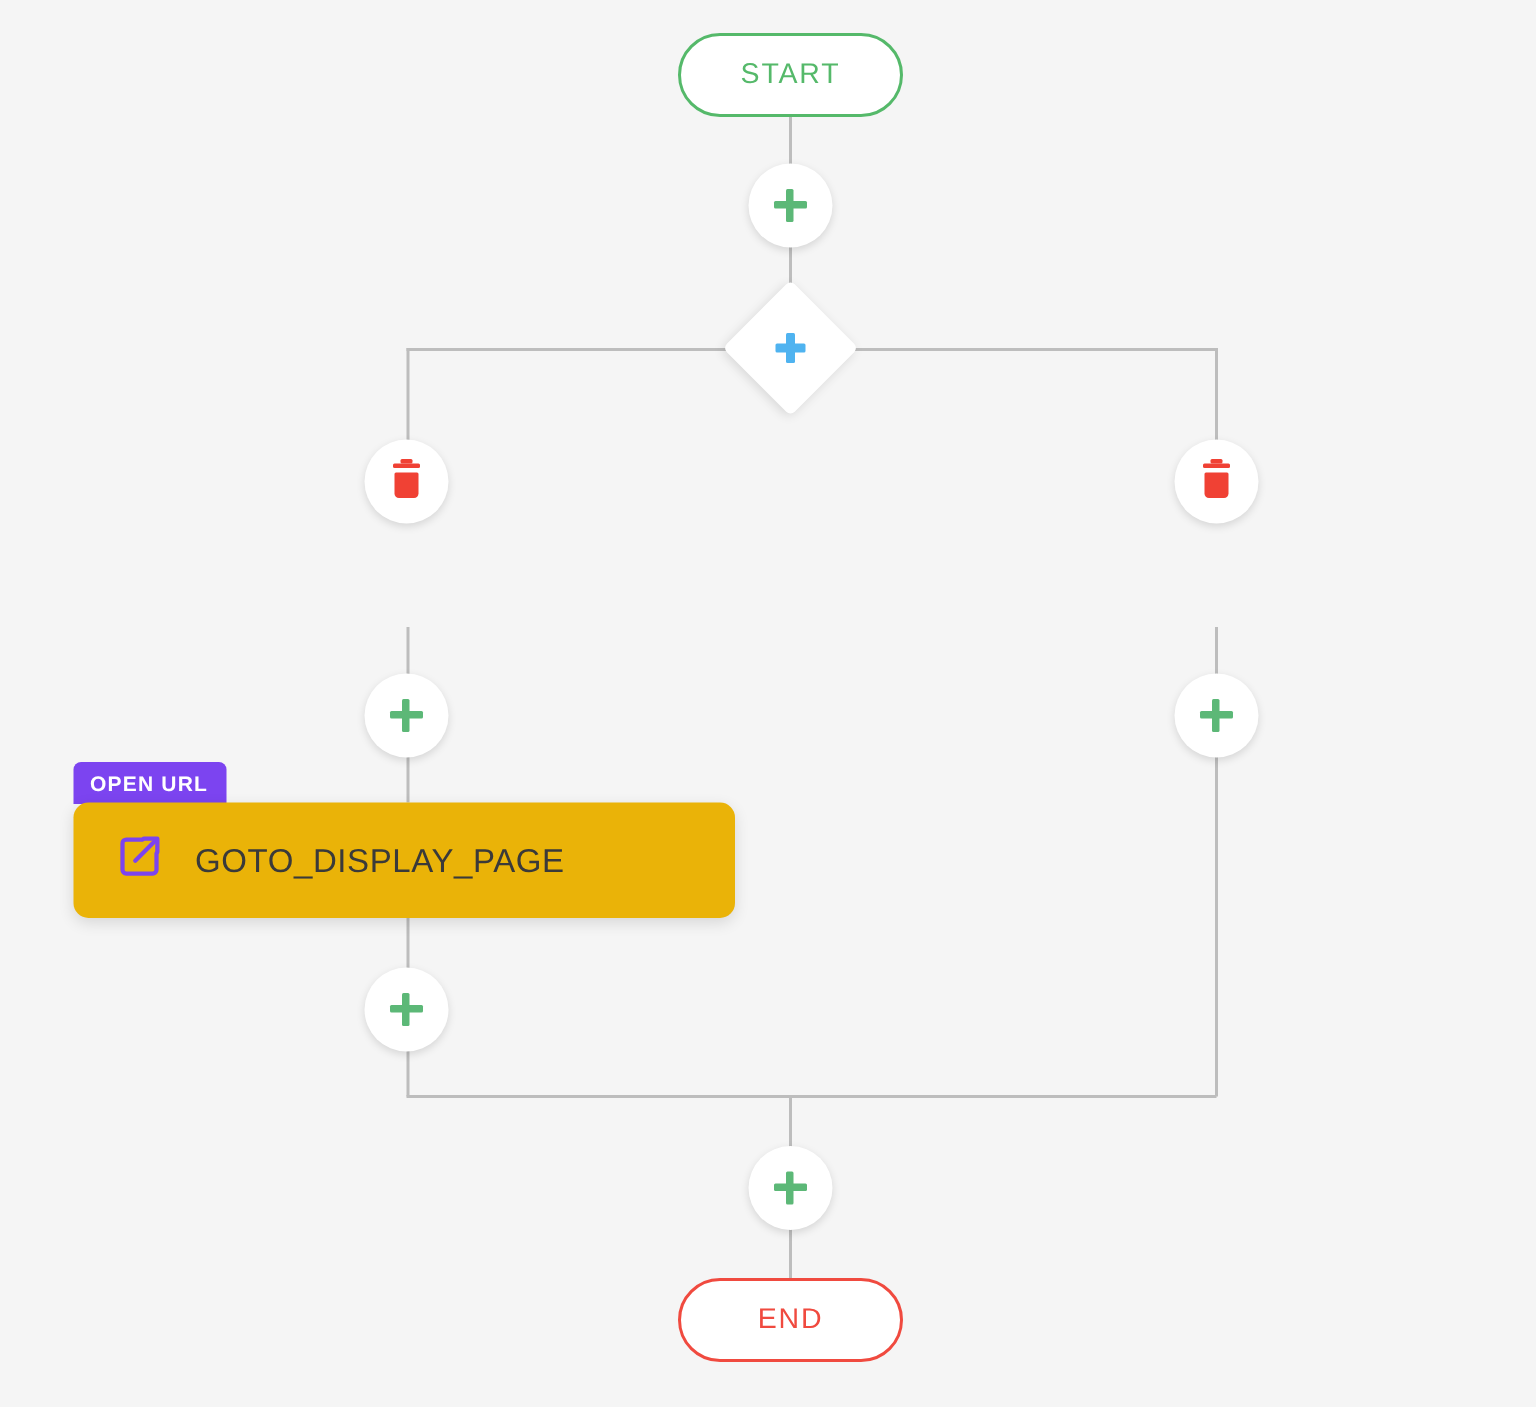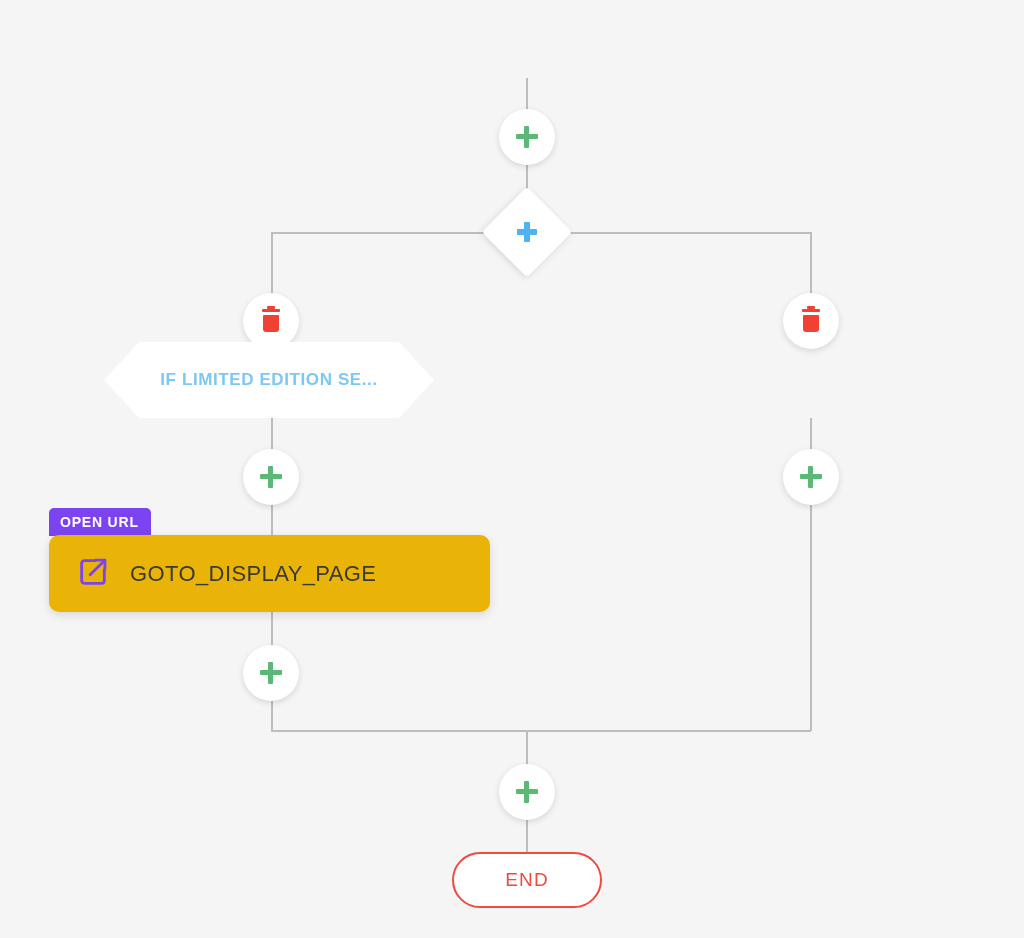--- a/index.html
+++ b/index.html
@@ -143,40 +143,40 @@
 
   <div class="line v" style="left:271px; top:495px; height:40px;"></div>
   <div class="line v" style="left:271px; top:612px; height:42px;"></div>
   <div class="line v" style="left:271px; top:690px; height:41px;"></div>
   <div class="line v" style="left:810px; top:495px; height:236px;"></div>
 
   <div class="line h" style="left:271px; top:730px; width:540px;"></div>
   <div class="line v" style="left:526px; top:730px; height:44px;"></div>
   <div class="line v" style="left:526px; top:812px; height:42px;"></div>
 
+  <div class="pill start" style="left:452px; top:22px; width:150px; height:56px;">
+    <span>START</span>
+  </div>
 
   <div class="circle-btn" style="left:499px; top:109px;">
     <span class="plus-glyph"></span>
   </div>
 
   <div class="diamond" style="left:495px; top:200px;">
     <div class="diamond-inner">
       <span class="plus-blue"></span>
     </div>
   </div>
 
   <div class="circle-btn" style="left:243px; top:293px;">
     <span class="trash">
       <span class="handle"></span>
         <span class="lid"></span>
         <span class="can"></span>
     </span>
-  </div>
-  <div class="hexagon" style="left:104px; top:342px; width:330px;">
-    <span>IF LIMITED EDITION SE...</span>
   </div>
 
   <div class="circle-btn" style="left:783px; top:293px;">
     <span class="trash">
       <span class="handle"></span>
         <span class="lid"></span>
         <span class="can"></span>
     </span>
   </div>
 

